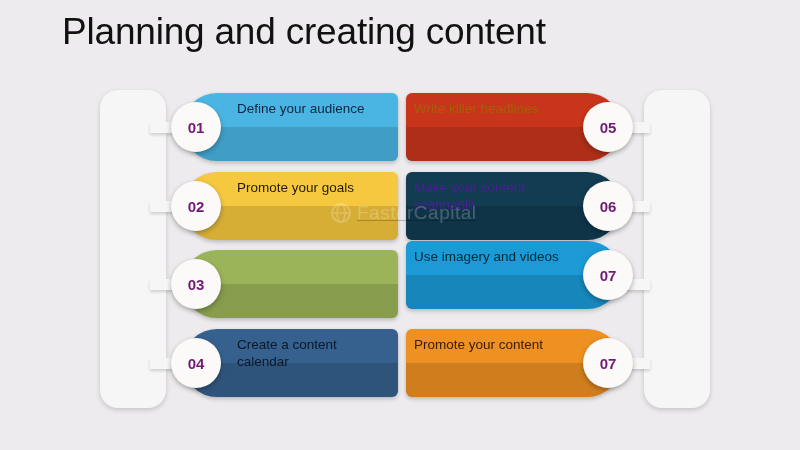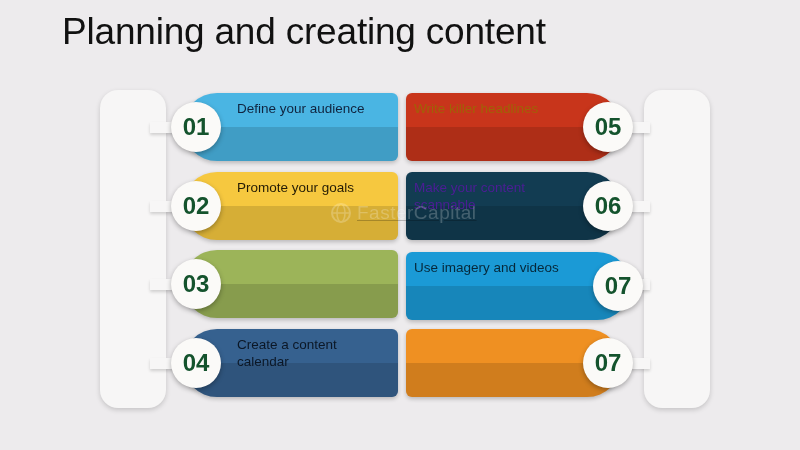--- a/index.html
+++ b/index.html
@@ -93,23 +93,23 @@
     top: 50%;
     width: 50px;
     height: 50px;
     margin-top: -25px;
     border-radius: 50%;
     background: #fbfaf8;
     box-shadow: 0 2px 5px rgba(0,0,0,0.3);
     display: flex;
     align-items: center;
     justify-content: center;
-    font-size: 24px;
+    font-size: 15px;
     font-weight: bold;
-    color: #14532d;
+    color: #701a75;
     z-index: 4;
   }
   .row.left  .badge { left: -12px; }
   .row.right .badge { right: -12px; }
 
   
   .label {
     position: absolute;
     top: 7px;
     font-size: 13.5px;
@@ -197,31 +197,32 @@
         <div class="label" style="color: #a16207;">Write killer headlines</div>
         <div class="badge">05</div>
       </div>
       <div class="row right" style="top: 172px;">
         <div class="bar" style="background: rgb(18, 60, 82);">
           <div class="band"></div>
         </div>
         <div class="label" style="color: #4c1d95;">Make your content scannable</div>
         <div class="badge">06</div>
       </div>
-      <div class="row right" style="top: 252px; padding-left: 10px;">
+      <div class="row right" style="top: 241px;">
         <div class="bar" style="background: rgb(27, 154, 214);">
           <div class="band"></div>
         </div>
         <div class="label" style="color: rgb(6, 40, 58);">Use imagery and videos</div>
         <div class="badge">07</div>
       </div>
       <div class="row right" style="top: 329px;">
         <div class="bar" style="background: rgb(239, 144, 34);">
           <div class="band"></div>
         </div>
+        <div class="label" style="color: rgb(52, 28, 2);">Promote your content</div>
         <div class="badge">07</div>
       </div>
     </div>
 
   <div id="watermark">
     <svg width="22" height="22" viewBox="0 0 22 22">
       <circle cx="11" cy="11" r="9" fill="none" stroke="#ffffff" stroke-width="2"></circle>
       <ellipse cx="11" cy="11" rx="4" ry="9" fill="none" stroke="#ffffff" stroke-width="1.5"></ellipse>
       <line x1="2" y1="11" x2="20" y2="11" stroke="#ffffff" stroke-width="1.5"></line>
     </svg>

